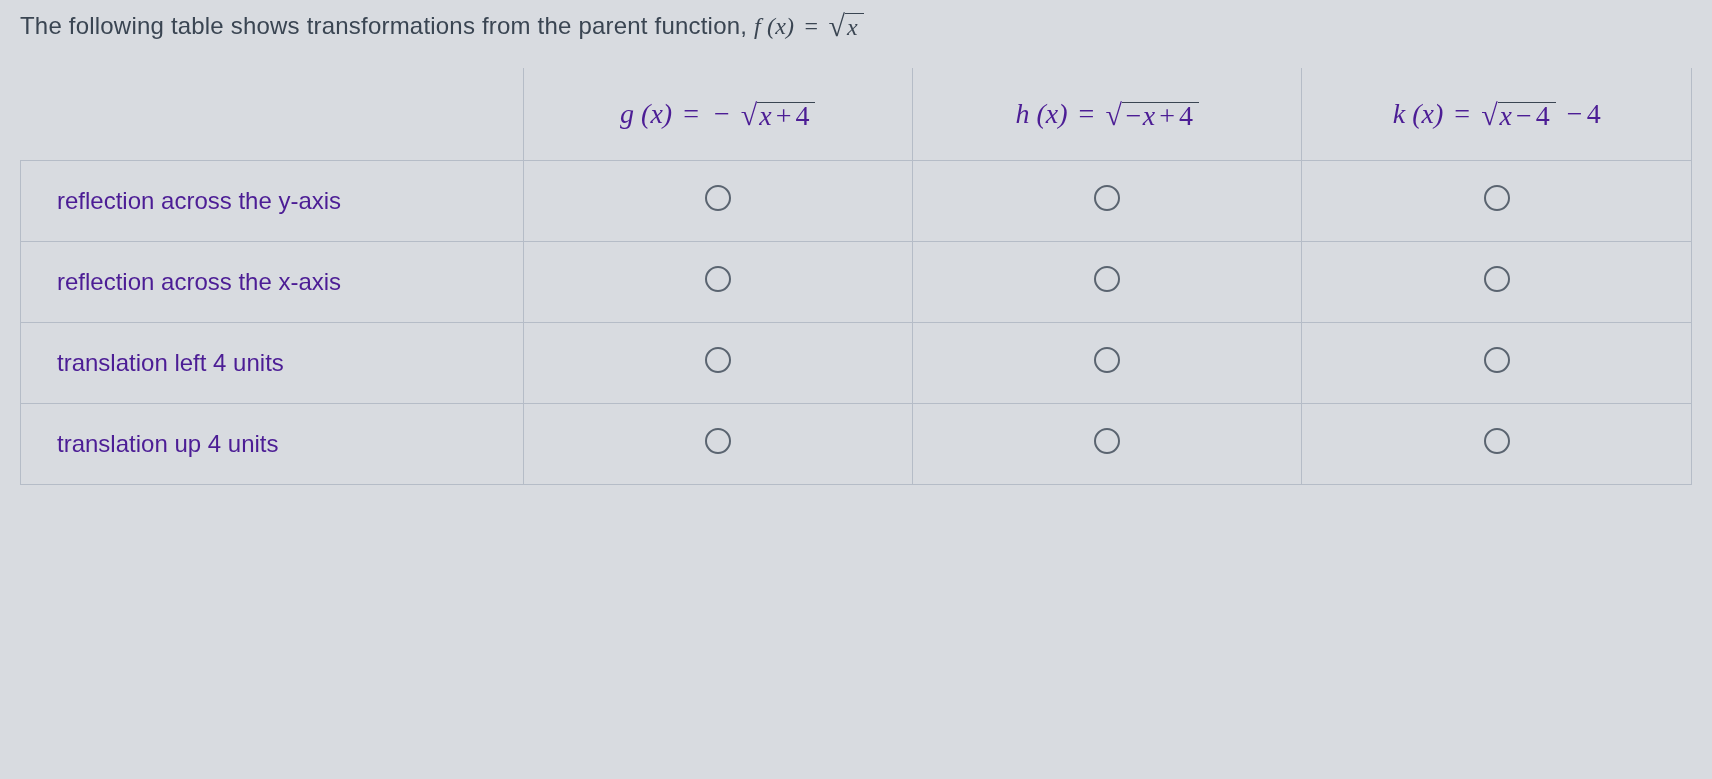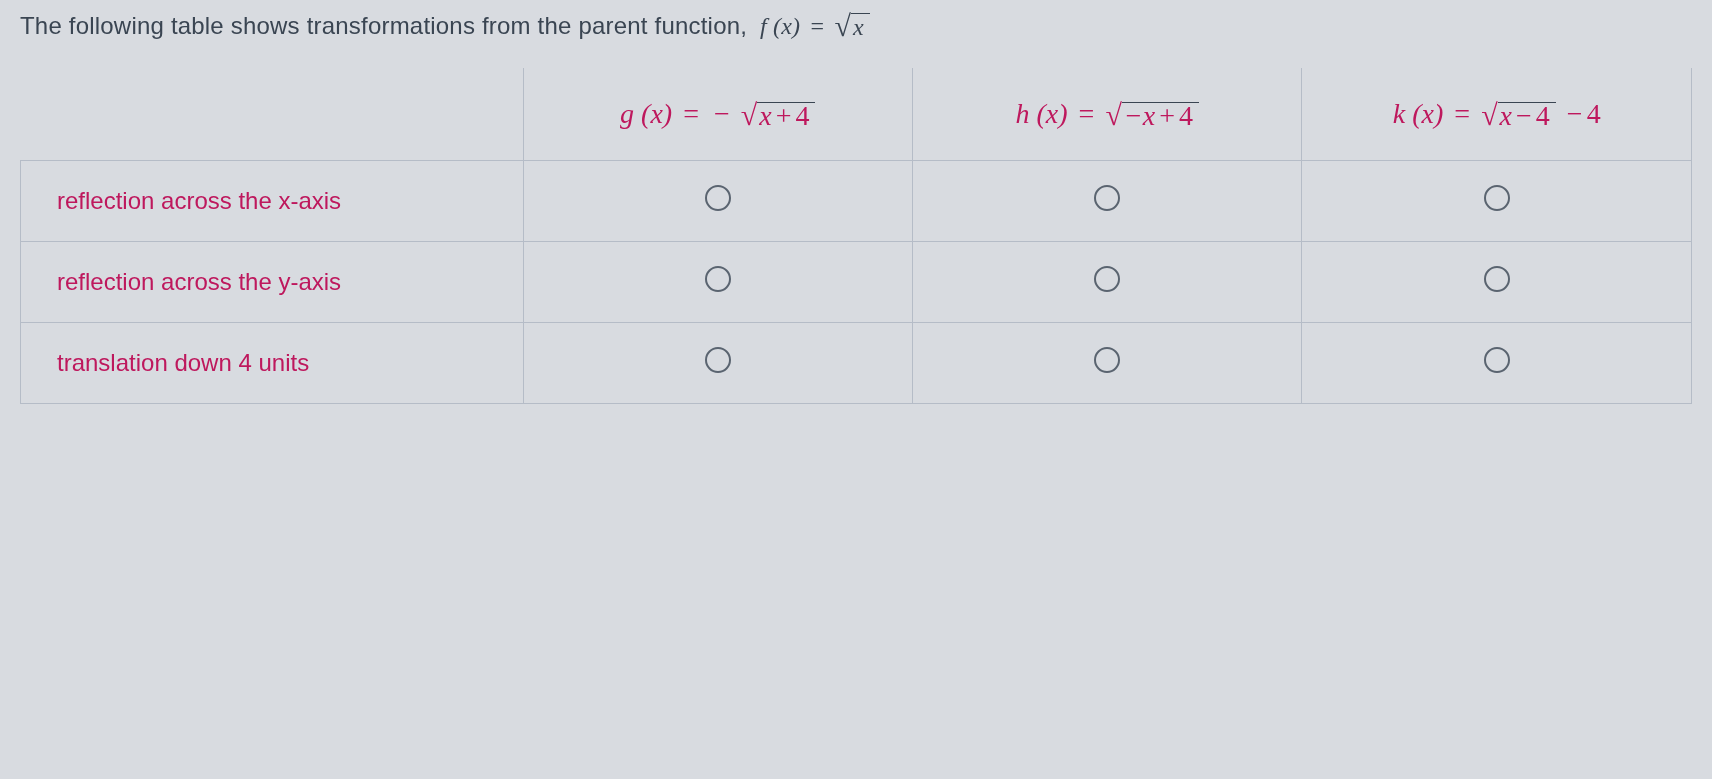--- a/index.html
+++ b/index.html
@@ -12,35 +12,34 @@
     width: 1712px;
     box-sizing: border-box;
   }
   .prompt {
     margin-bottom: 28px;
     letter-spacing: 0.2px;
   }
   .prompt .math {
     font-family: 'Times New Roman', serif;
     font-style: italic;
-    margin-left: 6px;
   }
   table {
     border-collapse: collapse;
     width: 100%;
     table-layout: fixed;
   }
   th, td {
     border: 1px solid #b5bcc7;
     padding: 24px 20px;
     text-align: center;
     vertical-align: middle;
     font-size: 24px;
     font-weight: normal;
-    color: #be185d;
+    color: #4c1d95;
   }
   th.corner {
     border: none;
     background: transparent;
   }
   th.col-head {
     border-top: none;
     border-left: 1px solid #b5bcc7;
     border-right: 1px solid #b5bcc7;
     font-family: 'Times New Roman', serif;
@@ -135,31 +134,37 @@
         <span class="sqrt-wrap">
             <span class="surd">√</span>
             <span class="radicand"><span>x</span><span class="op">−</span><span class="num">4</span></span>
           </span>
         <span class="op">−</span><span class="num">4</span>
       </th>
     </tr>
   </thead>
   <tbody>
     <tr>
+      <td class="row-label">reflection across the y-axis</td>
+      <td><span class="radio"></span></td>
+      <td><span class="radio"></span></td>
+      <td><span class="radio"></span></td>
+    </tr>
+    <tr>
       <td class="row-label">reflection across the x-axis</td>
       <td><span class="radio"></span></td>
       <td><span class="radio"></span></td>
       <td><span class="radio"></span></td>
     </tr>
     <tr>
-      <td class="row-label">reflection across the y-axis</td>
+      <td class="row-label">translation left 4 units</td>
       <td><span class="radio"></span></td>
       <td><span class="radio"></span></td>
       <td><span class="radio"></span></td>
     </tr>
     <tr>
-      <td class="row-label">translation down 4 units</td>
+      <td class="row-label">translation up 4 units</td>
       <td><span class="radio"></span></td>
       <td><span class="radio"></span></td>
       <td><span class="radio"></span></td>
     </tr>
   </tbody>
 </table>
 
 </body></html>

